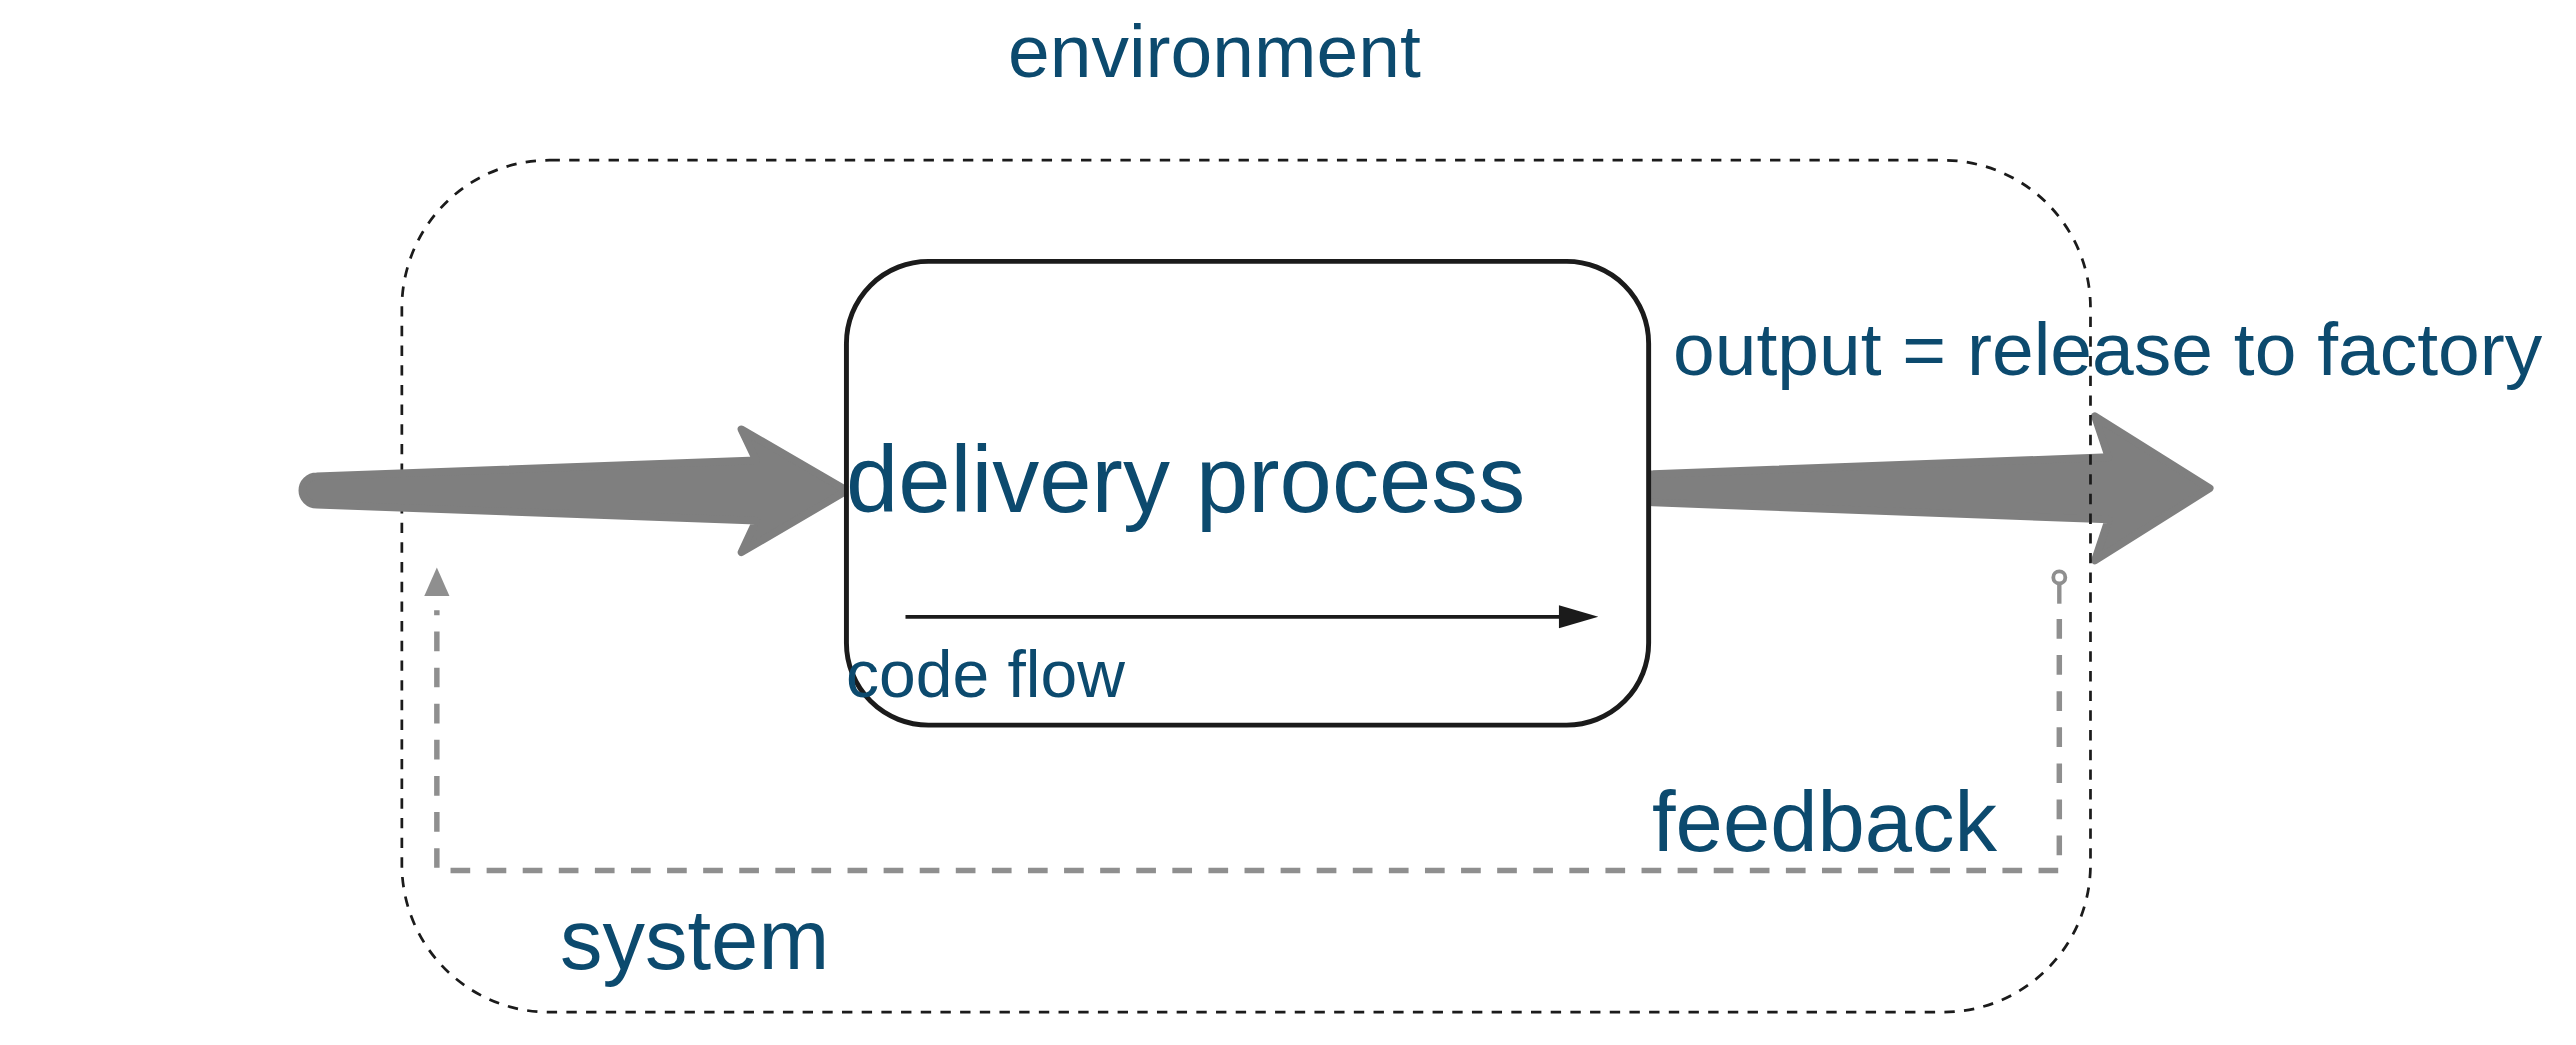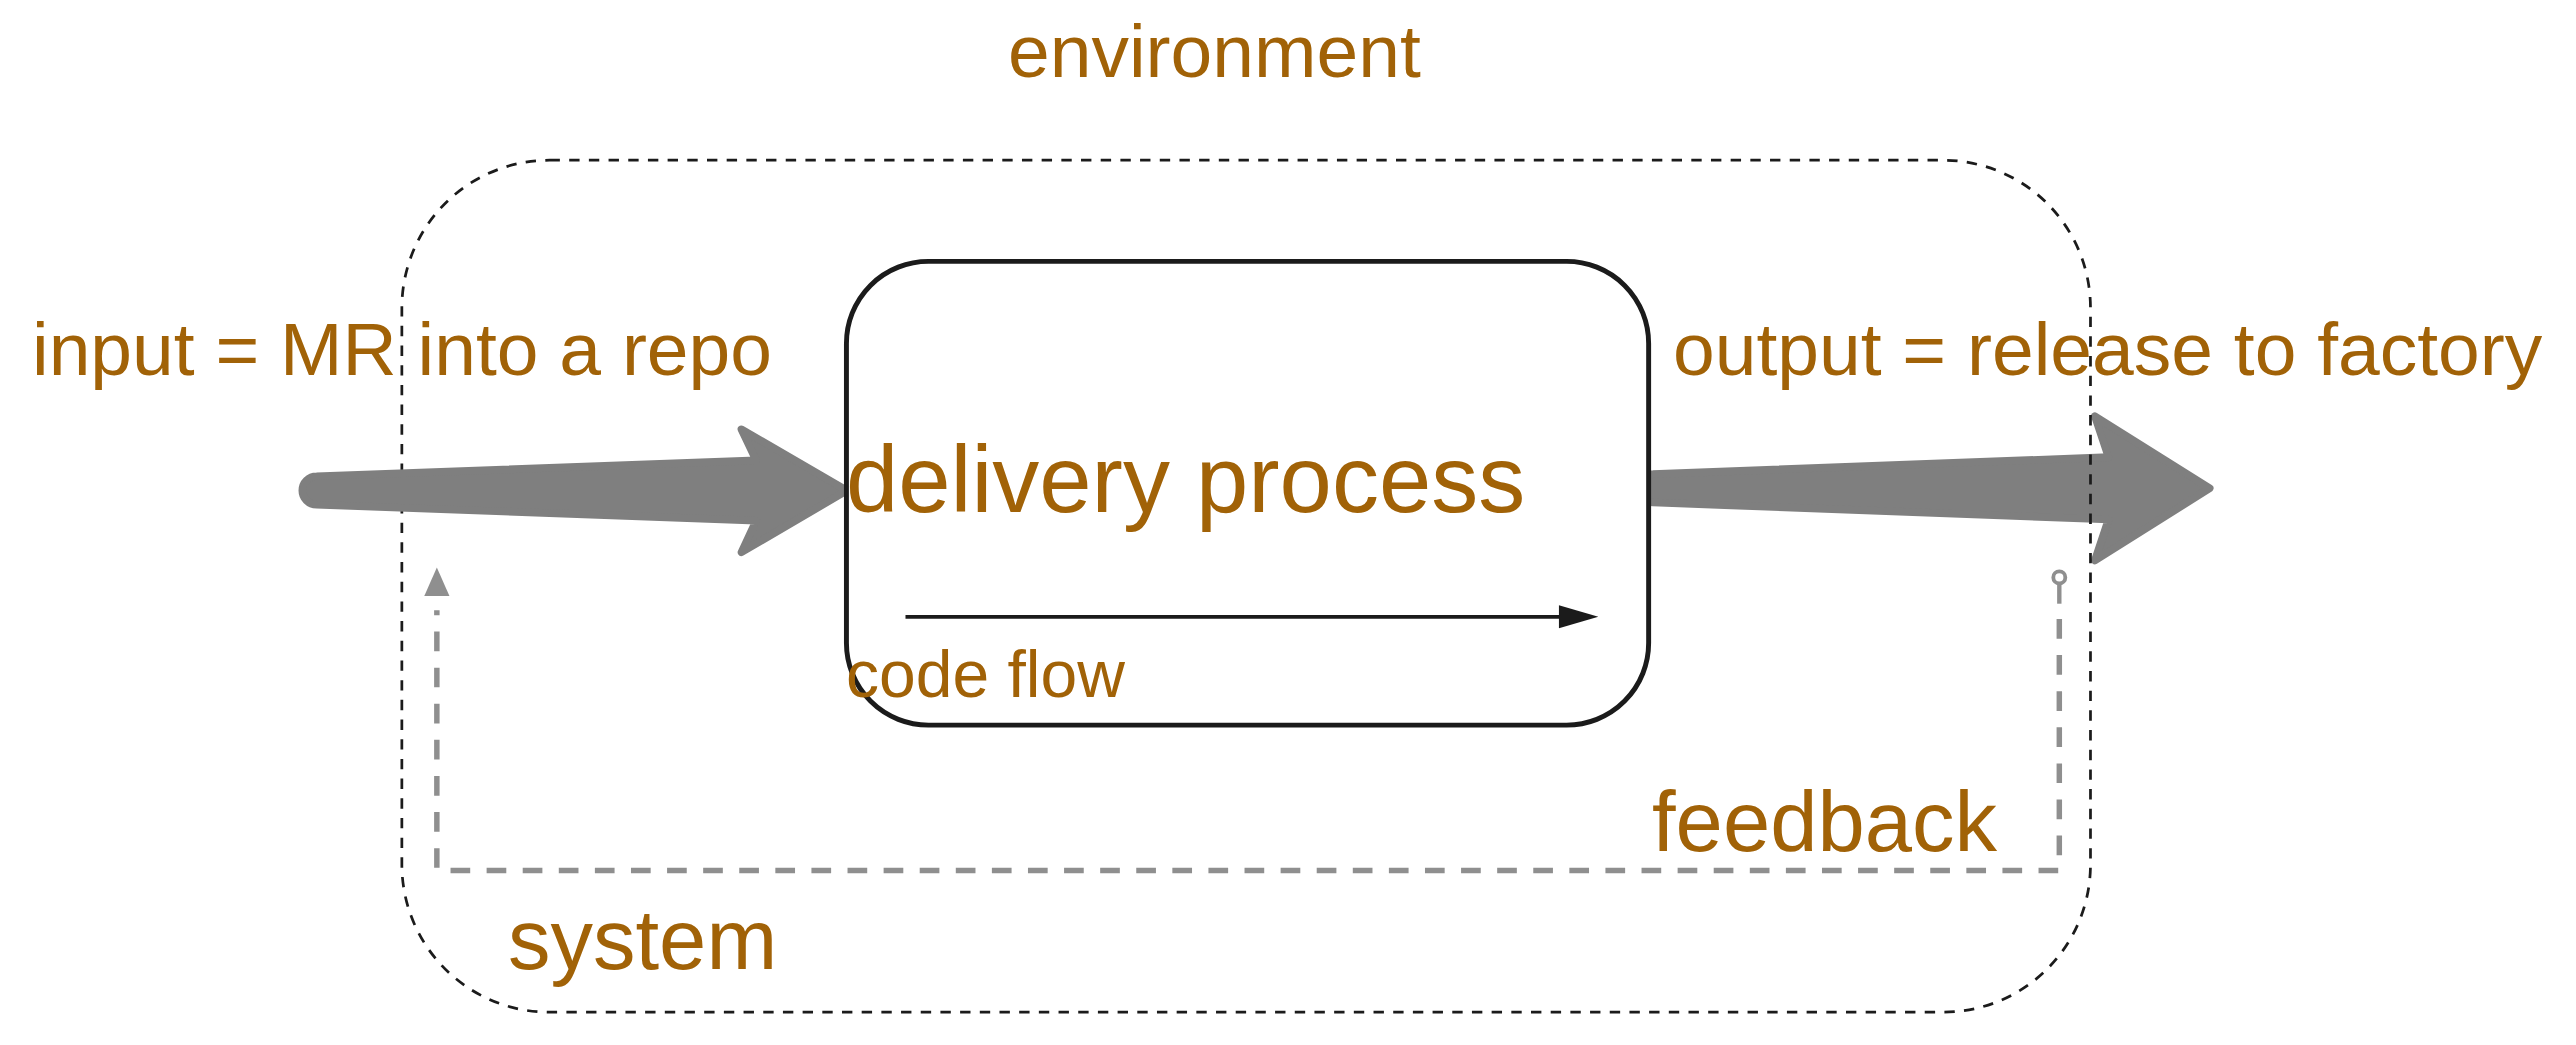--- a/index.html
+++ b/index.html
@@ -14,31 +14,31 @@
     width: 2576px; height: 1045px;
     background: #ffffff;
   }
   #shapes {
     position: absolute; left: 0; top: 0;
     width: 2576px; height: 1045px;
   }
   .lbl {
     position: absolute;
     line-height: 1;
-    color: #a16207;
+    color: #0c4a6e;
     white-space: nowrap;
     letter-spacing: 0;
   }
   .lbl-env      { left: 1008px; top: 13.7px;   font-size: 75px; }
   .lbl-input    { left: 32px;   top: 312px;  font-size: 75px; }
   .lbl-output   { left: 1673px; top: 312px;  font-size: 75px; }
   .lbl-process  { left: 846px; top: 433px;  width: 803px; text-align: left; font-size: 94px; }
   .lbl-codeflow { left: 846px; top: 641px; width: 803px; text-align: left; font-size: 66px; }
   .lbl-feedback { left: 1652px; top: 779px; font-size: 85px; text-align: right; }
-  .lbl-system   { left: 508px;  top: 897px; font-size: 85px; }
+  .lbl-system   { left: 560px;  top: 897px; font-size: 85px; }
 </style>
 </head>
 <body>
 
 <div id="stage">
 
   <svg id="shapes" viewBox="0 0 4709 1911" xmlns="http://www.w3.org/2000/svg">
 
     <path d="M 3022 867 L 3855 836 L 3830 761 L 4040 893 L 3830 1025 L 3855 950 L 3022 919 A 26 26 0 0 1 3022 867 Z" stroke="#7f7f7f" stroke-width="14" stroke-linejoin="round" fill="#7f7f7f"></path>
 
@@ -54,21 +54,20 @@
     <path d="M 3765 1132 L 3765 1592 L 798 1592 L 798 1116" fill="none" stroke-width="10" stroke-dasharray="36 30" stroke="#8f8f8f"></path>
 
     <line x1="3765" y1="1068" x2="3765" y2="1104" stroke-width="8" stroke="#8f8f8f"></line>
     <circle cx="3765" cy="1056" r="11" fill="#ffffff" stroke-width="7" stroke="#8f8f8f"></circle>
 
     <polygon points="798,1038 775,1090 821,1090" fill="#8f8f8f"></polygon>
   </svg>
 
   <div class="lbl lbl-env">environment</div>
 
-  <div class="lbl lbl-input">input = MR into a repo</div>
 
   <div class="lbl lbl-output">output = release to factory</div>
 
   <div class="lbl lbl-process">delivery process</div>
 
   <div class="lbl lbl-codeflow">code flow</div>
 
   <div class="lbl lbl-feedback">feedback</div>
 
   <div class="lbl lbl-system">system</div>

